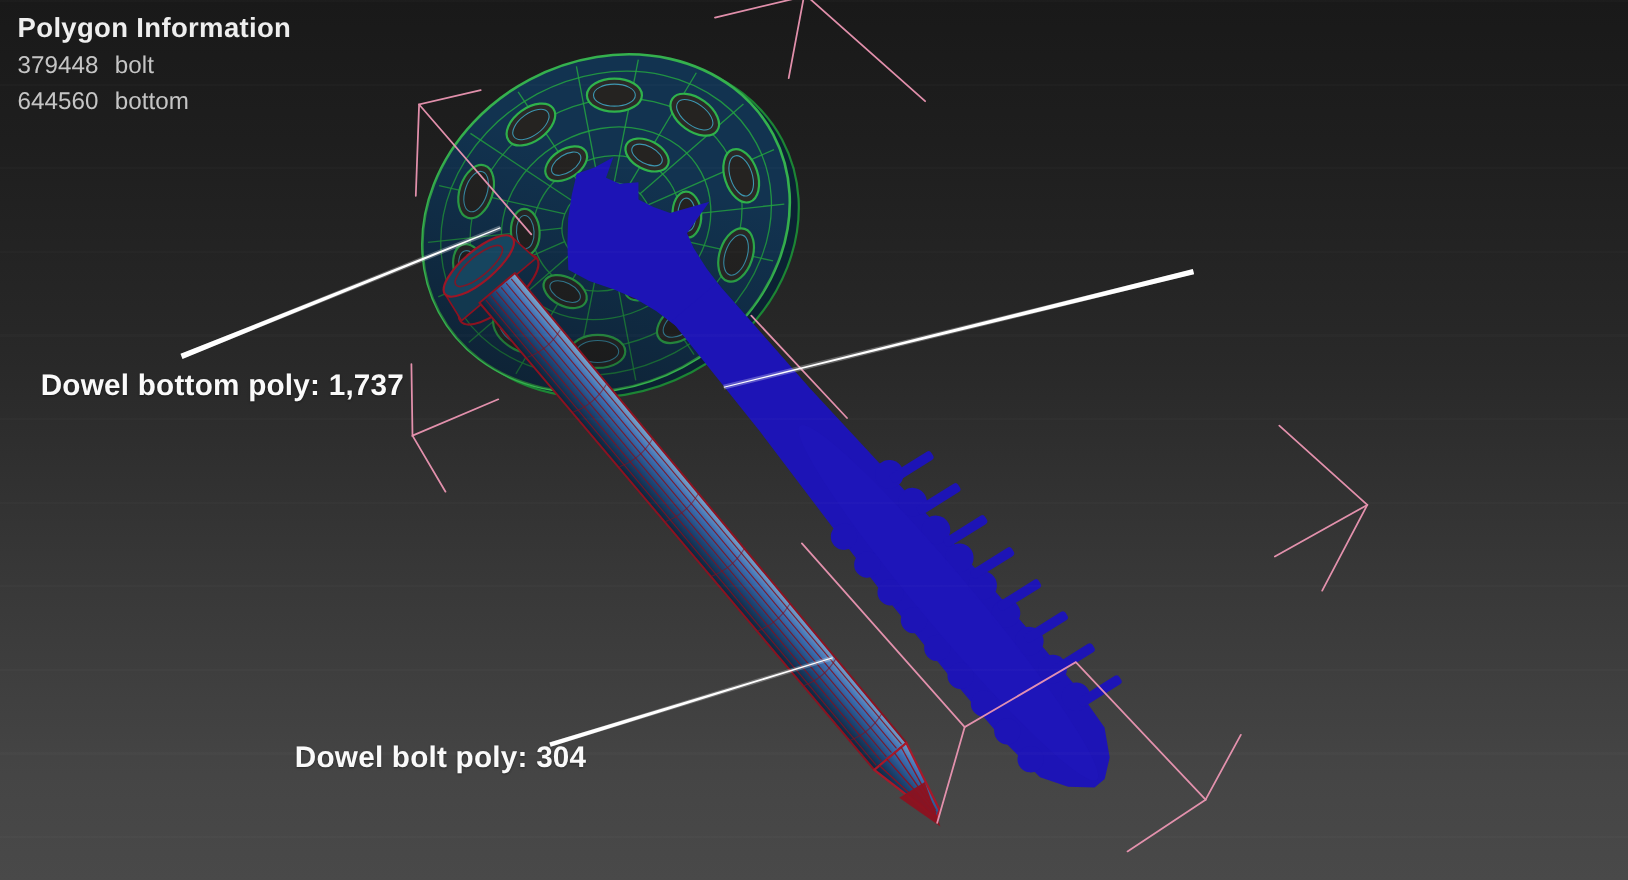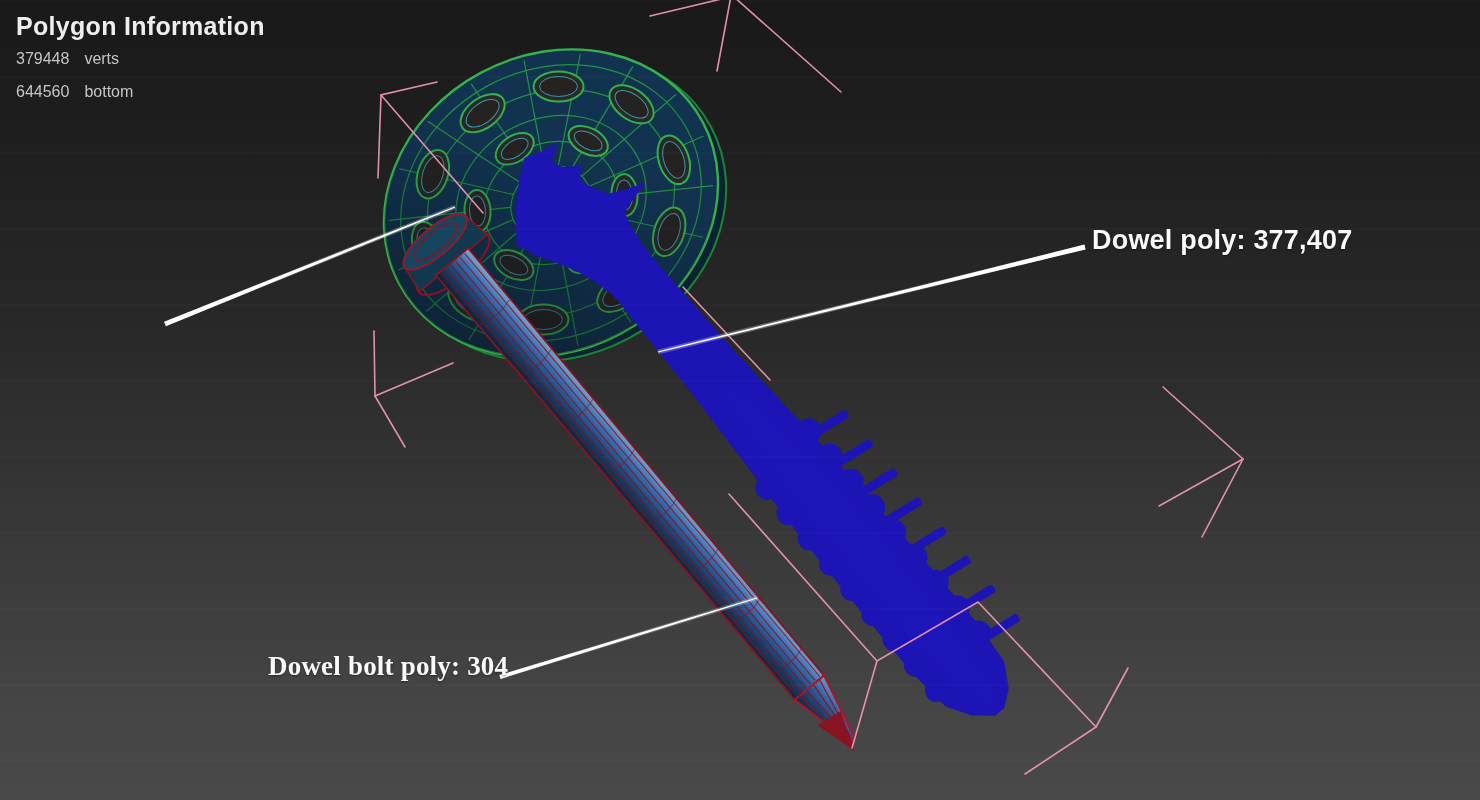--- a/index.html
+++ b/index.html
@@ -10,25 +10,25 @@
     background:linear-gradient(180deg,#191919 0%,#1e1e1e 16%,#292929 42%,#383838 66%,#454545 88%,#494949 100%);
     font-family:"Liberation Sans",sans-serif;
   }
   .viewport::after{
     content:"";position:absolute;inset:0;pointer-events:none;
     background:repeating-linear-gradient(180deg,rgba(255,255,255,0.015) 0 2px,rgba(0,0,0,0) 2px 76px);
   }
   .scene{position:absolute;left:0;top:0;}
   .info{position:absolute;left:16px;top:10px;z-index:5;}
   .info-title{font-size:25px;line-height:32px;font-weight:600;color:#eeeeee;letter-spacing:.3px;}
-  .info-row{display:flex;gap:15px;font-size:16px;line-height:33px;font-weight:400;color:#c5c5c5;}
+  .info-row{display:flex;gap:15px;font-size:22px;line-height:33px;font-weight:400;color:#c5c5c5;}
   .callout{position:absolute;z-index:6;font-size:27px;font-weight:600;color:#fafafa;letter-spacing:.2px;white-space:nowrap;text-shadow:0 1px 2px rgba(0,0,0,.4);}
   .callout.dowel{left:1092px;top:225px;}
   .callout.dowel-bottom{left:37px;top:335px;}
-  .callout.dowel-bolt{left:268px;top:651px;font-family:Liberation Serif, serif;}
+  .callout.dowel-bolt{left:268px;top:673px;}
 </style>
 </head>
 <body>
 
 <div class="viewport">
 
   <svg class="scene" width="1480" height="800" viewBox="0 0 1480 800">
     <defs>
       <linearGradient id="boltGrad" gradientUnits="userSpaceOnUse" x1="0" y1="-21" x2="0" y2="21">
         <stop offset="0" stop-color="#7fa8cc"></stop>
@@ -241,24 +241,24 @@
       <polygon points="1084.4,244.6 1085.6,249.4 658.1,352.4 657.9,351.6" fill="#ffffff"></polygon>
       <line x1="500" y1="677" x2="757" y2="598" stroke="rgba(255,255,255,0.25)" stroke-width="4"></line>
       <polygon points="499.4,675.1 500.6,678.9 757.1,598.4 756.9,597.6" fill="#ffffff"></polygon>
     </g>
   </svg>
 
   <div class="info">
     <div class="info-title">Polygon Information</div>
     <div class="info-row">
       <span>379448</span>
-      <span>verts</span>
+      <span>bolt</span>
     </div>
     <div class="info-row">
       <span>644560</span>
       <span>bottom</span>
     </div>
   </div>
 
-  <div class="callout dowel">Dowel poly: 377,407</div>
+  <div class="callout dowel-bottom">Dowel bottom poly: 1,737</div>
   <div class="callout dowel-bolt">Dowel bolt poly: 304</div>
 
 </div>
 
 </body></html>

